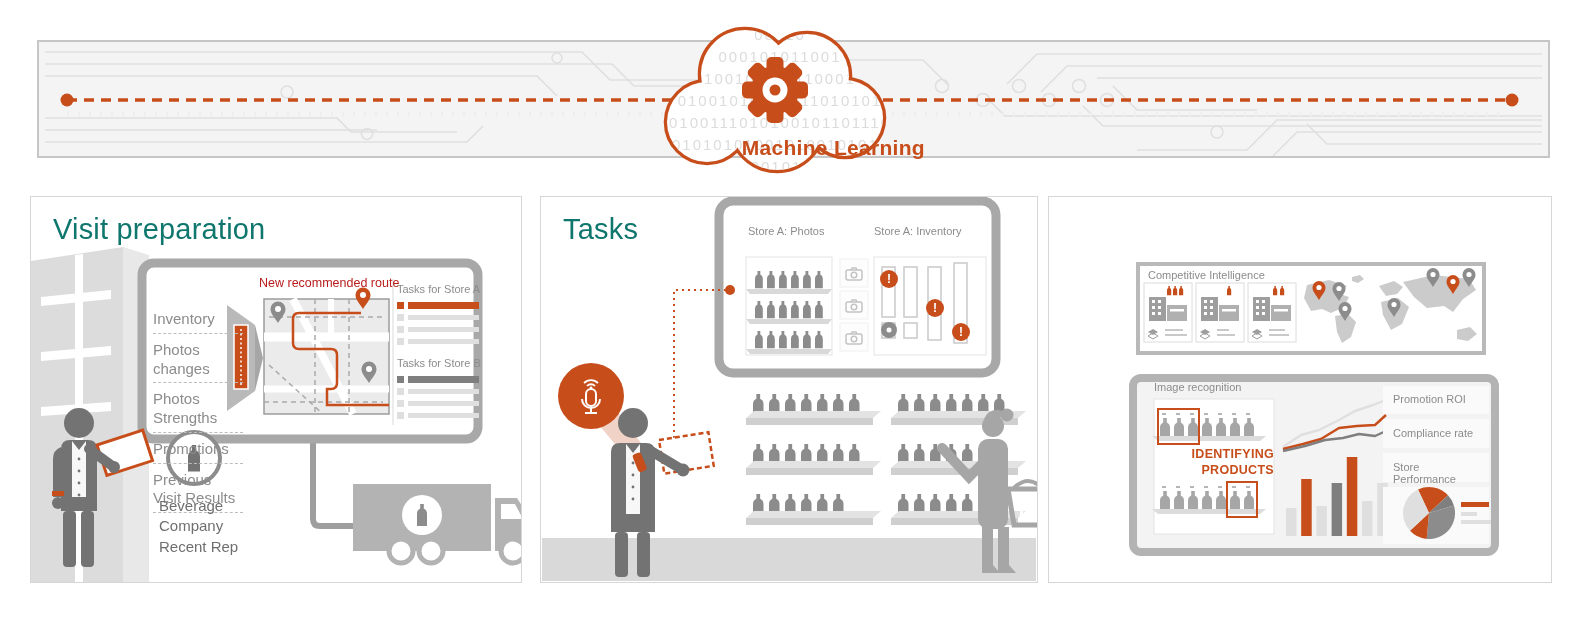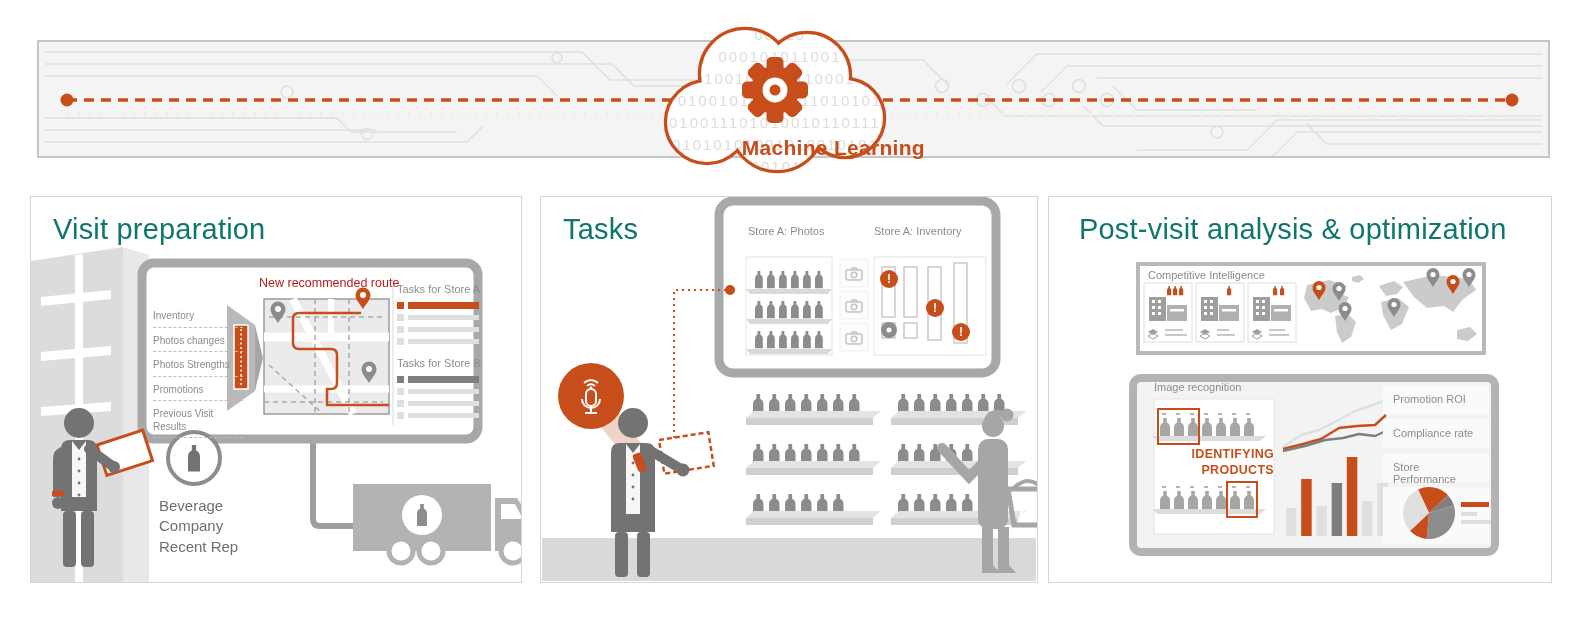--- a/index.html
+++ b/index.html
@@ -4,21 +4,21 @@
 <style>
   html,body{margin:0;padding:0;background:#ffffff;}
   body{font-family:"Liberation Sans","DejaVu Sans",sans-serif;}
   #stage{position:relative;width:1587px;height:631px;background:#fff;overflow:hidden;}
   .abs{position:absolute;}
   .panel{position:absolute;top:196px;height:385px;background:#fff;border:1px solid #d6d6d6;}
   .panel-title{position:absolute;left:22px;top:16px;font-size:29px;font-weight:300;color:#0f766e;letter-spacing:.2px;white-space:nowrap;}
   .lbl{position:absolute;font-size:11px;color:#8c8c8c;white-space:nowrap;}
   .accent-lbl{position:absolute;font-size:12.5px;color:#b91c1c;white-space:nowrap;}
   .insight-list{position:absolute;left:122px;top:113px;width:90px;list-style:none;margin:0;padding:0;}
-  .insight-list li{font-size:10px;color:#8c8c8c;padding-bottom:4px;margin-bottom:7px;border-bottom:1px dashed #bdbdbd;line-height:1.25;}
+  .insight-list li{font-size:15px;color:#8c8c8c;padding-bottom:4px;margin-bottom:7px;border-bottom:1px dashed #bdbdbd;line-height:1.25;}
   .tasks{position:absolute;width:82px;}
   .task-row{display:flex;gap:4px;align-items:center;margin:5px 0;}
   .task-sq{width:7px;height:7px;background:#dfdfdf;flex:0 0 auto;}
   .task-bar{height:5px;background:#dfdfdf;flex:1;}
   .task-row.hot .task-sq,.task-row.hot .task-bar{background:#c74d1a;height:7px;}
   .task-row.dark .task-sq,.task-row.dark .task-bar{background:#7f7f7f;height:7px;}
   .rep-label{position:absolute;left:128px;top:299px;width:100px;font-size:15px;color:#6f6f6f;line-height:1.35;}
   .ml-label{position:absolute;left:635px;top:136px;width:290px;text-align:right;font-size:21px;color:#c74d1a;font-weight:700;letter-spacing:.3px;}
   .identify{position:absolute;left:105px;top:250px;width:120px;text-align:right;font-size:12.5px;font-weight:700;color:#c74d1a;line-height:1.25;letter-spacing:.3px;}
   .metric{position:absolute;left:344px;width:92px;font-size:11px;color:#8c8c8c;}
@@ -683,21 +683,20 @@
             <path d="M380,316 L377.7,341.9 A26,26 0 0 1 361.0,333.7 Z" fill="#C74D1A"></path>
             <path d="M380,316 L361.0,333.7 A26,26 0 0 1 369.0,292.4 Z" fill="#DFDFDF"></path>
           </g>
         <g>
           <rect x="412" y="305" width="28" height="5" fill="#c74d1a"></rect>
           <rect x="412" y="315" width="16" height="4" fill="#dfdfdf"></rect>
           <rect x="412" y="323" width="30" height="4" fill="#dfdfdf"></rect>
         </g>
       </g>
     </svg>
-    <div class="panel-title" style="left:30px">Post-visit analysis &amp; optimization</div>
     <div class="lbl" style="left:99px;top:72px">Competitive Intelligence</div>
     <div class="lbl" style="left:105px;top:184px">Image recognition</div>
     <div class="identify">IDENTIFYING PRODUCTS</div>
     <div class="metric" style="top:196px">Promotion ROI</div>
     <div class="metric" style="top:230px">Compliance rate</div>
     <div class="metric" style="top:264px">Store Performance</div>
   </div>
 
 </div>
 

